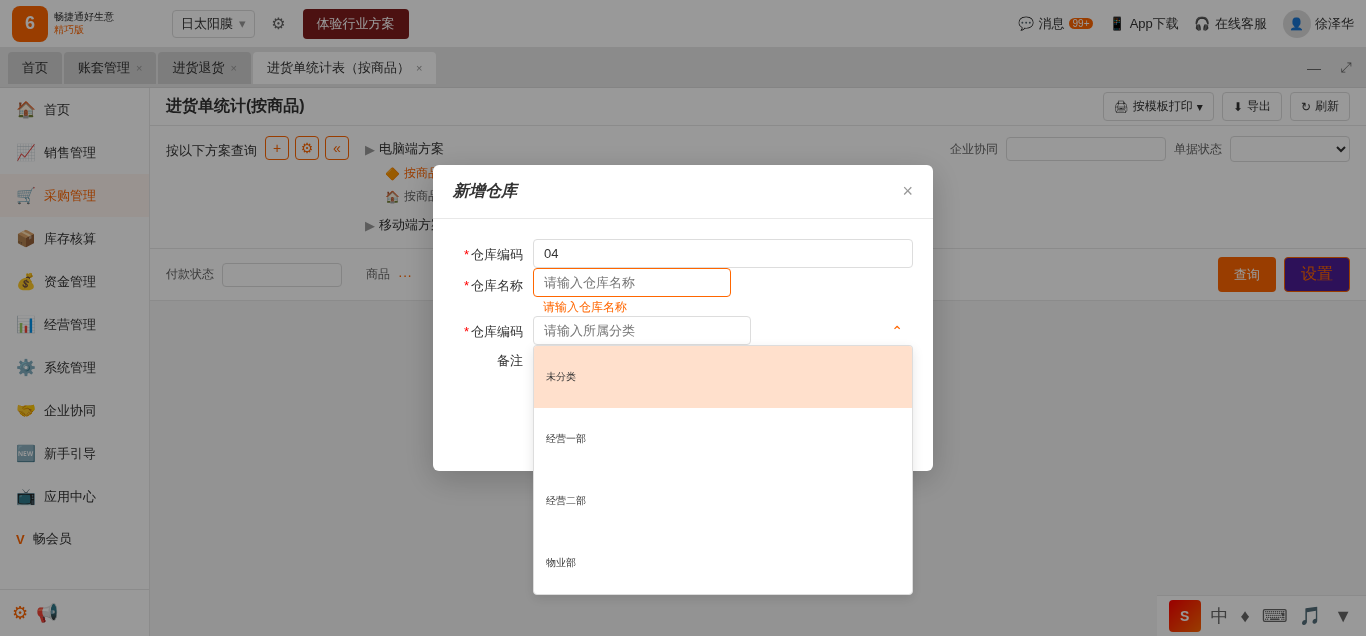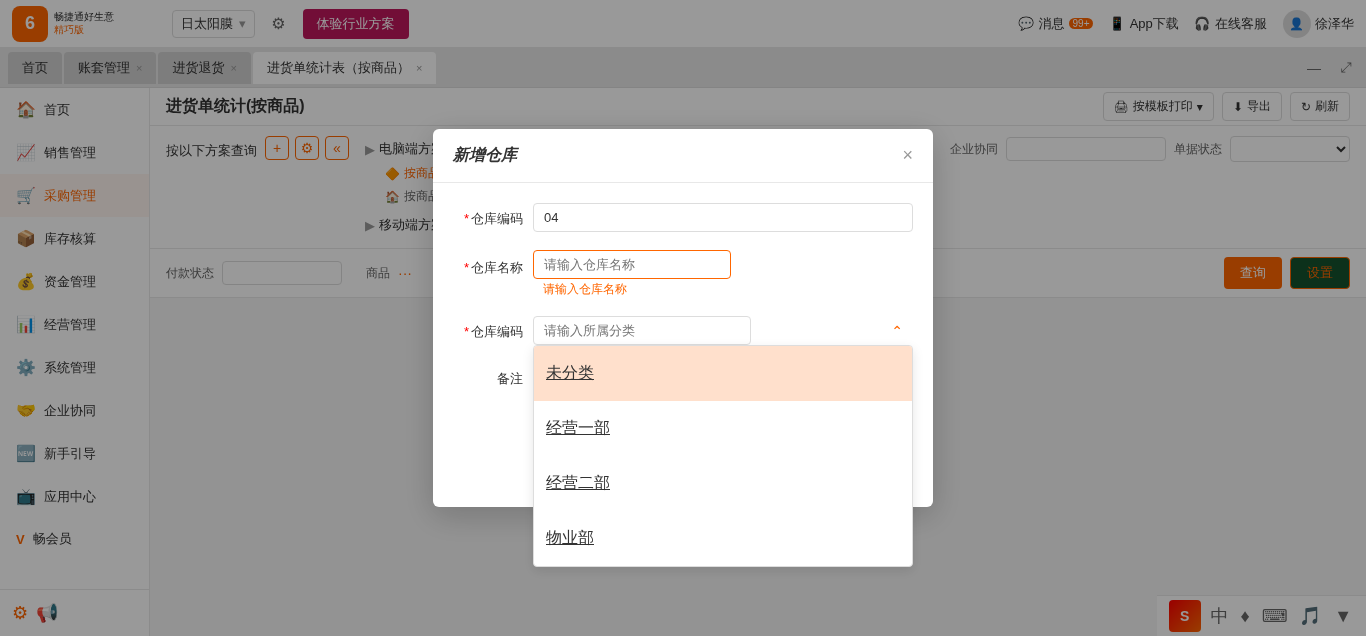--- a/index.html
+++ b/index.html
@@ -50,21 +50,21 @@
     .store-selector .arrow { margin-left: 6px; color: #999; }
     .gear-btn {
       width: 32px; height: 32px;
       display: flex; align-items: center; justify-content: center;
       margin-left: 8px;
       cursor: pointer;
       color: #666;
       font-size: 16px;
     }
     .trial-btn {
-      background: #be185d;
+      background: #7f1d1d;
       color: #fff;
       border: none;
       border-radius: 4px;
       padding: 6px 14px;
       font-size: 13px;
       cursor: pointer;
       margin-left: 8px;
     }
     .nav-right {
       margin-left: auto;
@@ -207,27 +207,27 @@
     .search-btn {
       background: #f60;
       color: #fff;
       border: none;
       border-radius: 4px;
       padding: 6px 16px;
       cursor: pointer;
       font-size: 13px;
     }
     .set-btn {
-      background: #14532d;
+      background: #4c1d95;
       color: #f60;
       border: 1px solid #f60;
       border-radius: 4px;
       padding: 6px 16px;
       cursor: pointer;
-      font-size: 13px;
+      font-size: 16px;
     }
 
     
     .overlay {
       position: fixed;
       top: 0; left: 0; right: 0; bottom: 0;
       background: rgba(0,0,0,0.4);
       z-index: 100;
       display: flex;
       align-items: center;
@@ -249,21 +249,20 @@
       justify-content: space-between;
       padding: 16px 20px;
       border-bottom: 1px solid #e8e8e8;
     }
     .modal-title { font-size: 16px; color: #333; font-weight: bold; font-style: italic; }
     .modal-close { cursor: pointer; color: #999; font-size: 18px; }
     .modal-body { padding: 20px 20px 0 20px; }
     .form-row {
       display: flex;
       align-items: flex-start;
-      margin-bottom: 18px;
       position: relative;
     }
     .form-label {
       width: 80px;
       text-align: right;
       padding-right: 10px;
       color: #333;
       font-size: 13px;
       padding-top: 7px;
       flex-shrink: 0;
@@ -309,25 +308,24 @@
       left: 0;
       right: 0;
       background: #fff;
       border: 1px solid #ddd;
       border-radius: 4px;
       box-shadow: 0 4px 12px rgba(0,0,0,0.1);
       z-index: 200;
       overflow: hidden;
     }
     .dropdown-option {
-      padding: 17px 12px;
-      cursor: pointer;
-      font-size: 16px;
-      color: #333;
-      text-decoration: underline;
+      padding: 24px 12px;
+      cursor: pointer;
+      font-size: 10px;
+      color: #333;
     }
     .dropdown-option.highlighted { background: #ffe0cc; }
     .modal-footer {
       display: flex;
       justify-content: flex-end;
       padding: 16px 20px;
       gap: 10px;
     }
     .btn-save {
       background: #f60;

